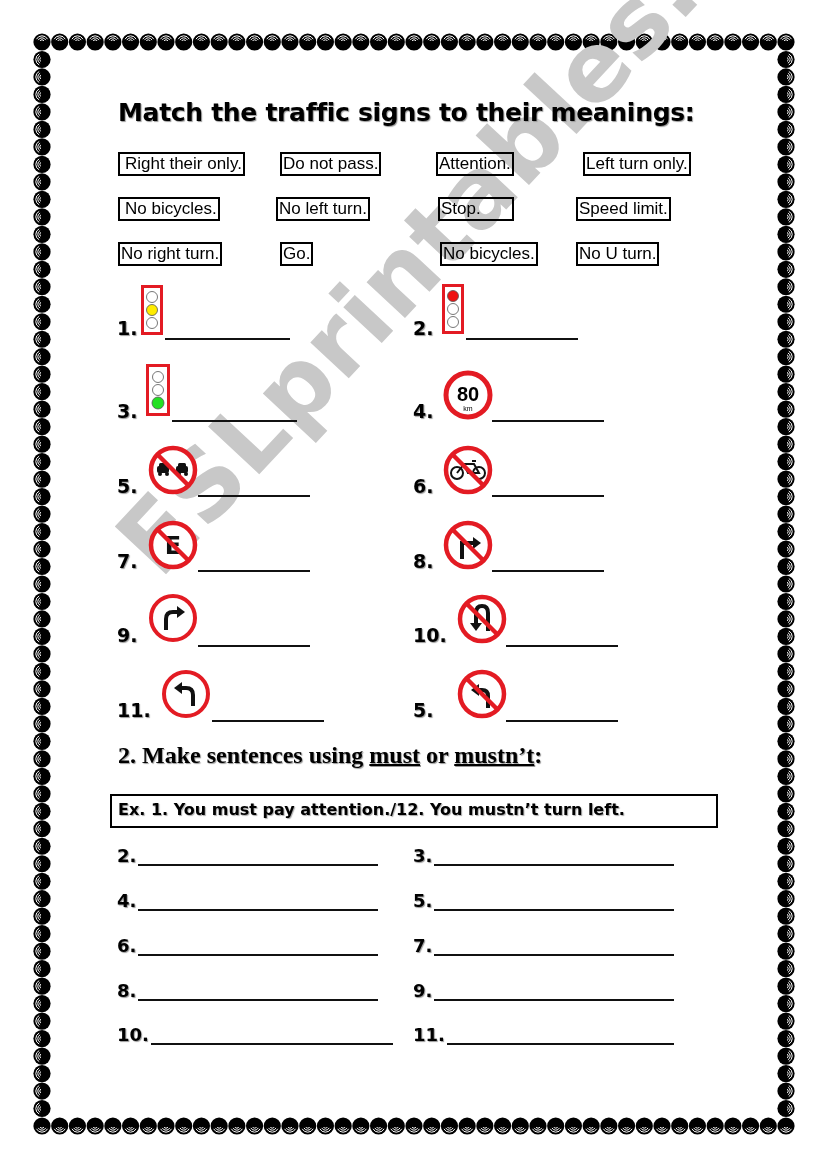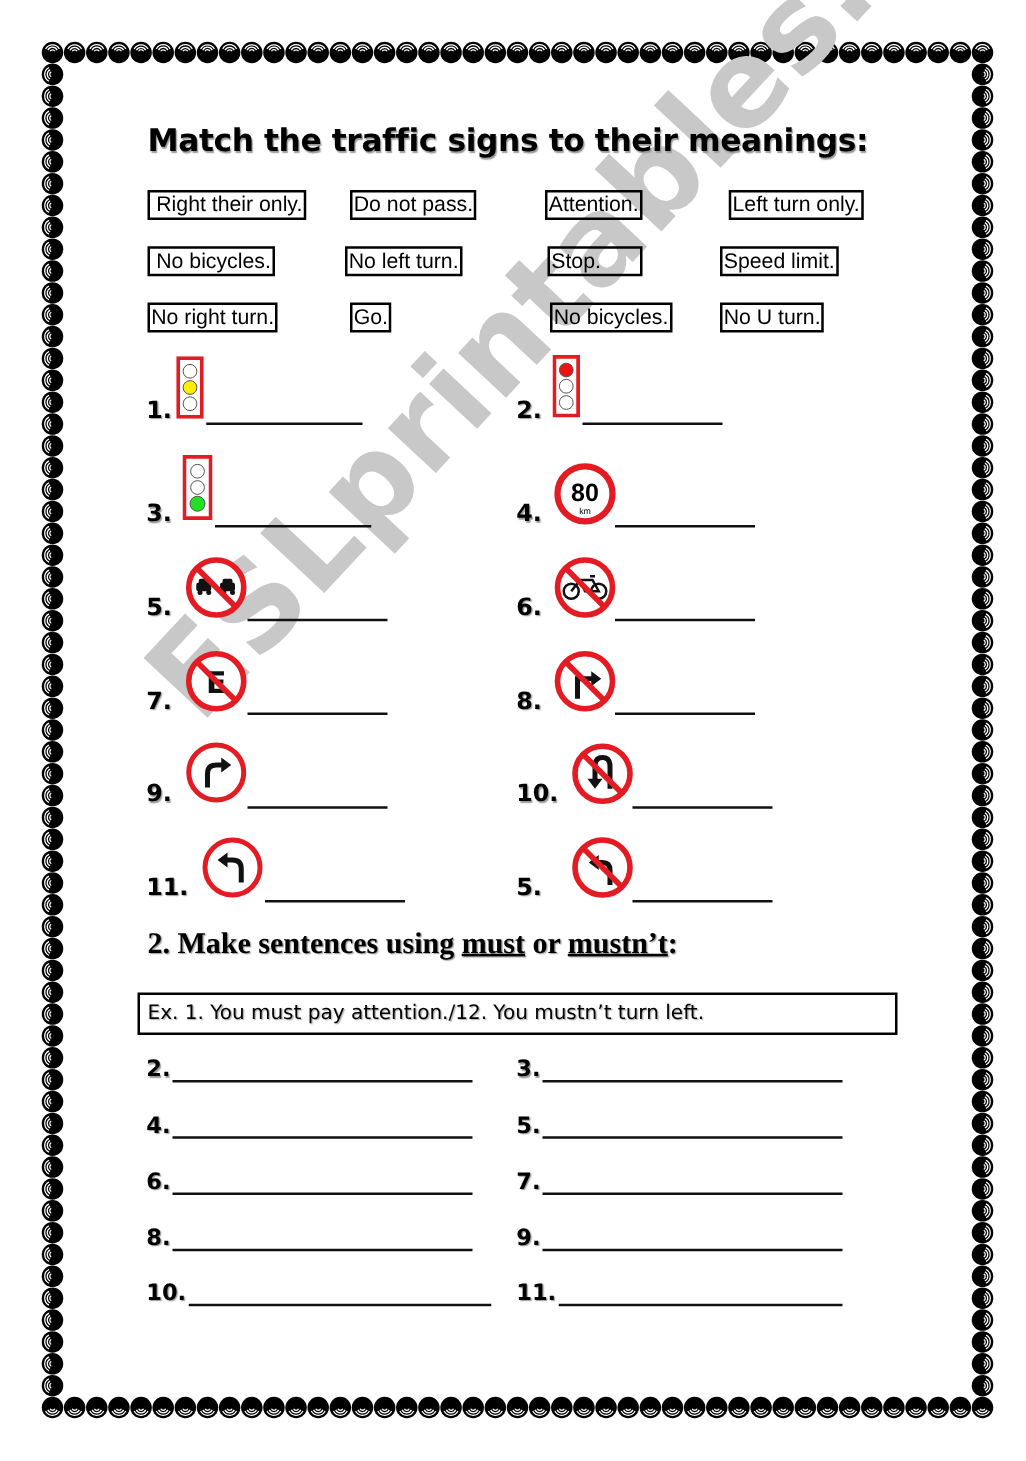--- a/index.html
+++ b/index.html
@@ -8,21 +8,21 @@
   #border-svg { position:absolute; left:0; top:0; }
   .watermark { position:absolute; left:95px; top:520px; font-family:"DejaVu Sans", sans-serif; font-weight:bold; font-size:96px; color:#c8c8c8; transform-origin:0 0; transform:rotate(-47deg); white-space:nowrap; letter-spacing:1px; z-index:0; }
   .title { font-weight:bold; font-size:25px; letter-spacing:-0.3px; text-shadow:1px 1px 1px #999; z-index:2; }
   .mbox { position:absolute; border:2px solid #000; font-family:"Liberation Sans", sans-serif; font-size:17px; line-height:20px; padding:0 1px; height:20px; background:transparent; z-index:2; white-space:nowrap; }
   .num { position:absolute; font-weight:bold; font-size:19px; text-shadow:1px 1px 1px #999; z-index:2; }
   .blank { position:absolute; border-bottom:2px solid #111; height:0; z-index:2; }
   .sign { position:absolute; z-index:2; }
   .sec2-title { font-weight:bold; font-size:24px; text-shadow:1px 1px 1px #999; z-index:2; white-space:nowrap; }
   .u { text-decoration:underline; text-decoration-thickness:2px; }
   .ex-box { position:absolute; left:110px; top:794px; width:604px; height:30px; border:2px solid #000; z-index:2; }
-  .ex-text { position:absolute; left:6px; top:4px; font-weight:normal; font-size:16px; white-space:nowrap; text-shadow:1px 1px 1px #aaa; }
+  .ex-text { position:absolute; left:6px; top:4px; font-weight:bold; font-size:16px; white-space:nowrap; text-shadow:1px 1px 1px #aaa; }
   .snum { position:absolute; font-weight:bold; font-size:18px; text-shadow:1px 1px 1px #999; z-index:2; }
 </style>
 </head>
 <body>
 
 <svg id="border-svg" width="821" height="1169" viewBox="0 0 821 1169">
     <g>
       <circle cx="42" cy="42" r="8.6" fill="#000"></circle>
       <path d="M 36.4745143676191 39.18770404716142 A 6.2 6.2 0 0 1 47.5254856323809 39.18770404716142" fill="none" stroke="#fff" stroke-width="1"></path>
       <path d="M 38.25692908774197 40.09489629001258 A 4.2 4.2 0 0 1 45.74307091225803 40.09489629001258" fill="none" stroke="#fff" stroke-width="1"></path>

